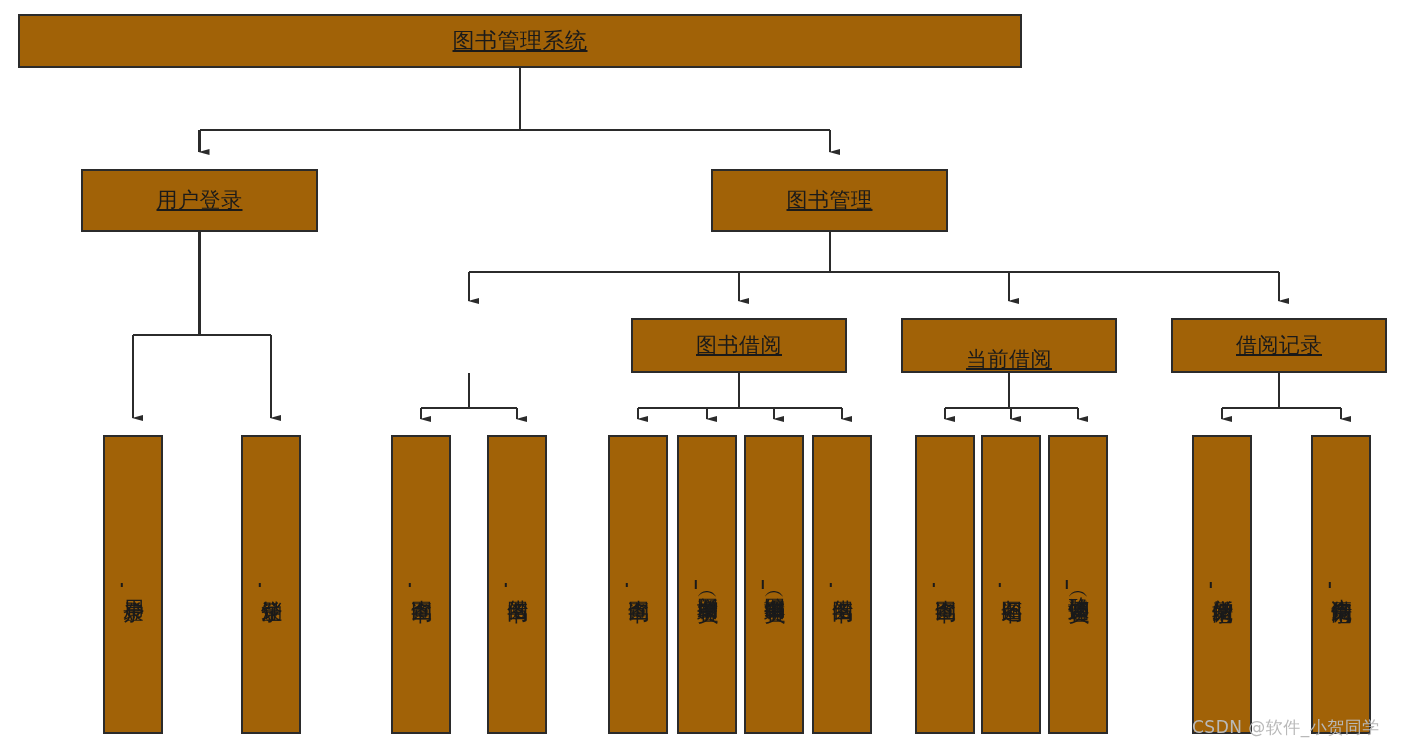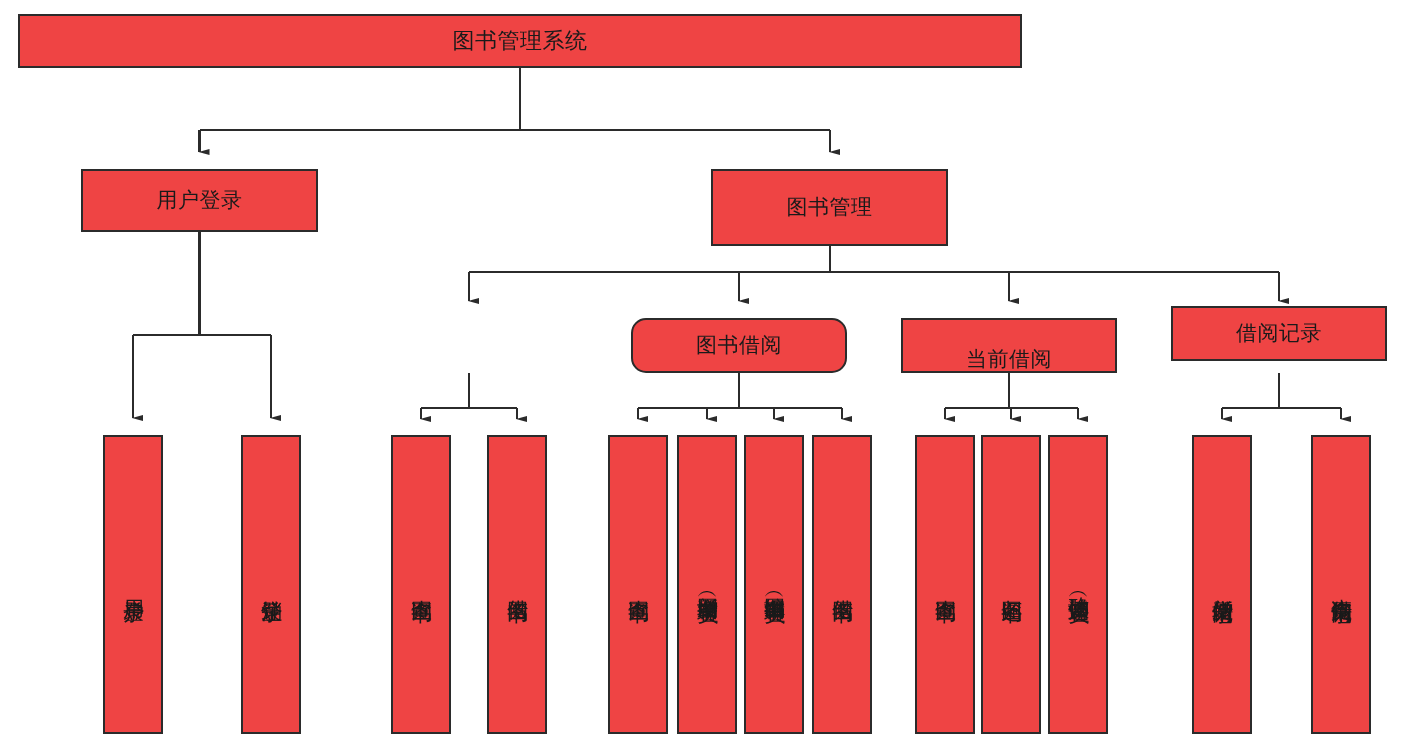--- a/index.html
+++ b/index.html
@@ -24,25 +24,26 @@
     left: 0;
     top: 0;
     width: 1405px;
     height: 747px;
     pointer-events: none;
   }
   .node {
     position: absolute;
     box-sizing: border-box;
     border: 2px solid #2b2b2b;
-    background: #ef4444;
+    background: #a16207;
     display: flex;
     align-items: center;
     justify-content: center;
     overflow: hidden;
+    text-decoration: underline;
   }
   .node .label {
     font-size: 21px;
     line-height: 1.1;
     color: #1a1a1a;
     letter-spacing: 0.5px;
     white-space: nowrap;
   }
   .node.root .label { font-size: 22px; }
   .node.level2 .label { font-size: 21px; }
@@ -123,31 +124,31 @@
     </g>
   </svg>
 
   <div class="node root" style="left:18px; top:14px; width:1004px; height:54px;">
     <span class="label">图书管理系统</span>
   </div>
 
   <div class="node level2" style="left:81px; top:169px; width:237px; height:63px;">
     <span class="label">用户登录</span>
   </div>
-  <div class="node level2" style="left:711px; top:169px; width:237px; height:77px;">
+  <div class="node level2" style="left:711px; top:169px; width:237px; height:63px;">
     <span class="label">图书管理</span>
   </div>
 
-  <div class="node level2" style="left:631px; top:318px; width:216px; height:55px;border-radius:15px;">
+  <div class="node level2" style="left:631px; top:318px; width:216px; height:55px;">
     <span class="label">图书借阅</span>
   </div>
   <div class="node level2" style="left:901px; top:318px; width:216px; height:55px;align-items:flex-end;">
     <span class="label">当前借阅</span>
   </div>
-  <div class="node level2" style="left:1171px; top:306px; width:216px; height:55px;">
+  <div class="node level2" style="left:1171px; top:318px; width:216px; height:55px;">
     <span class="label">借阅记录</span>
   </div>
 
   <div class="node leaf" style="left:103px; top:435px; width:60px; height:299px;">
     <span class="label">用户登录</span>
   </div>
   <div class="node leaf" style="left:241px; top:435px; width:60px; height:299px;">
     <span class="label">注销登录</span>
   </div>
   <div class="node leaf" style="left:391px; top:435px; width:60px; height:299px;">
@@ -177,14 +178,15 @@
   <div class="node leaf" style="left:1048px; top:435px; width:60px; height:299px;">
     <span class="label">确认归还（管理员）</span>
   </div>
   <div class="node leaf" style="left:1192px; top:435px; width:60px; height:299px;">
     <span class="label">新增借阅记录</span>
   </div>
   <div class="node leaf" style="left:1311px; top:435px; width:60px; height:299px;">
     <span class="label">查询借阅记录</span>
   </div>
 
+  <div class="watermark" style="left:1192px; top:716px;">CSDN @软件_小贺同学</div>
 
 </div>
 
 </body></html>

